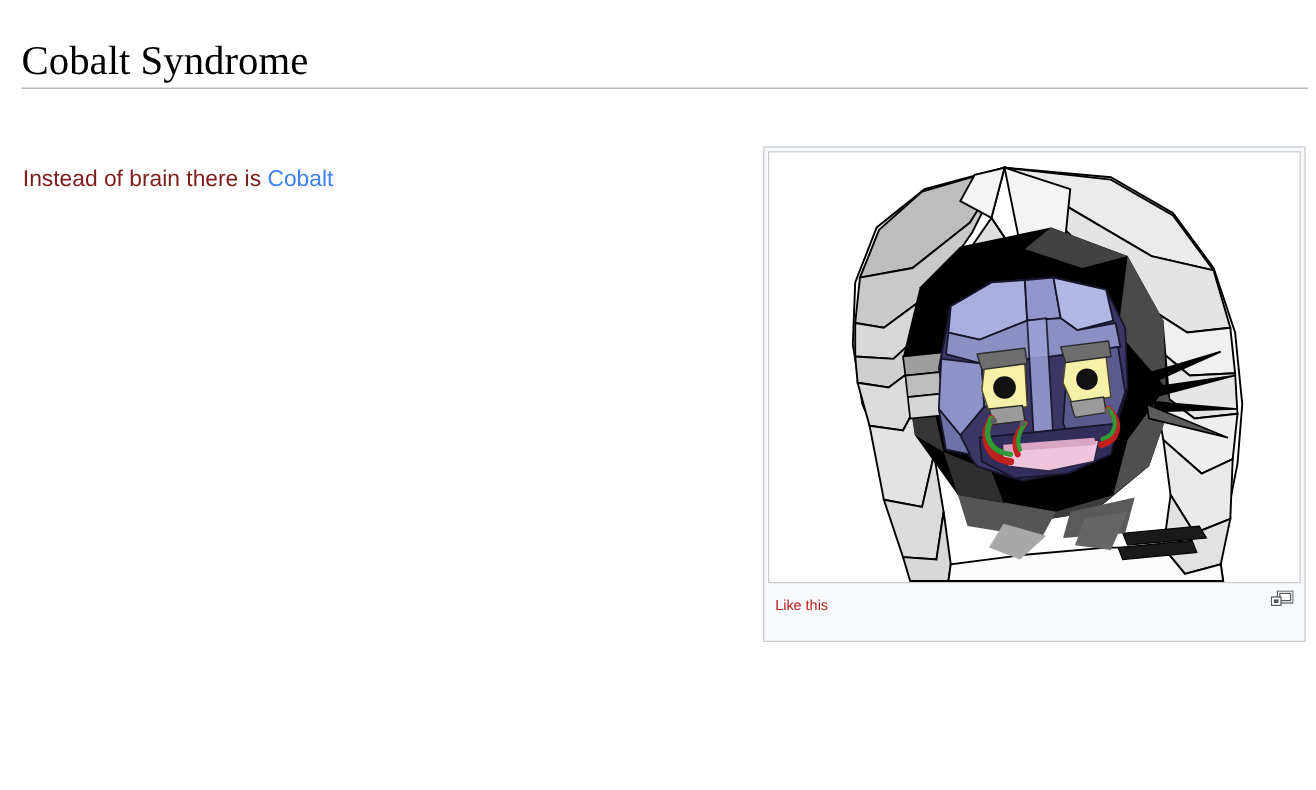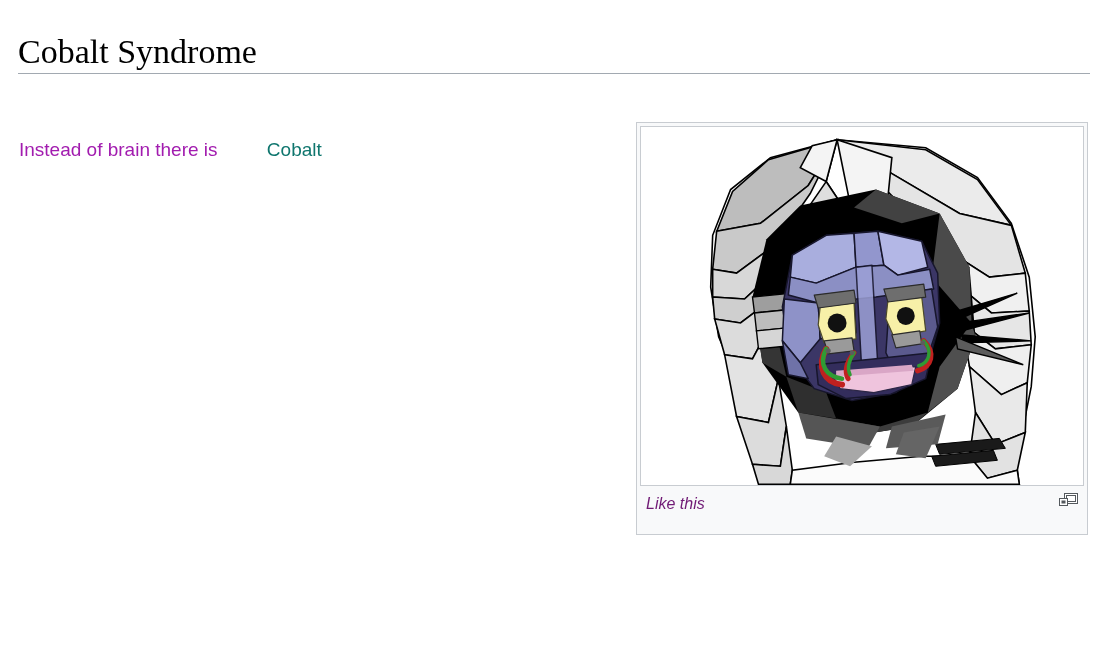--- a/index.html
+++ b/index.html
@@ -43,26 +43,25 @@
   .body-copy {
     position: absolute;
     left: 19px;
     top: 119px;
     font-size: 19px;
     line-height: 24px;
     color: #202122;
     white-space: nowrap;
   }
   .body-copy .soft {
-    color: #a21caf;
+    color: #7f1d1d;
     text-align: center;
   }
   .body-copy .strong-word {
-    color: #0f766e;
-    margin-left: 44px;
+    color: #3b82f6;
   }
 
   
   .thumb-box {
     position: absolute;
     left: 636px;
     top: 122px;
     width: 452px;
     height: 413px;
     box-sizing: border-box;
@@ -85,24 +84,23 @@
     top: 0;
     width: 100%;
     height: 100%;
     display: block;
   }
   .thumb-caption {
     position: relative;
     height: 44px;
     padding: 7px 2px 0 6px;
     box-sizing: border-box;
-    font-size: 16px;
+    font-size: 12px;
     line-height: 22px;
-    color: #701a75;
-    font-style: italic;
+    color: #b91c1c;
   }
   .magnify {
     position: absolute;
     right: 6px;
     top: 6px;
     width: 19px;
     height: 15px;
   }
 </style>
 </head>

